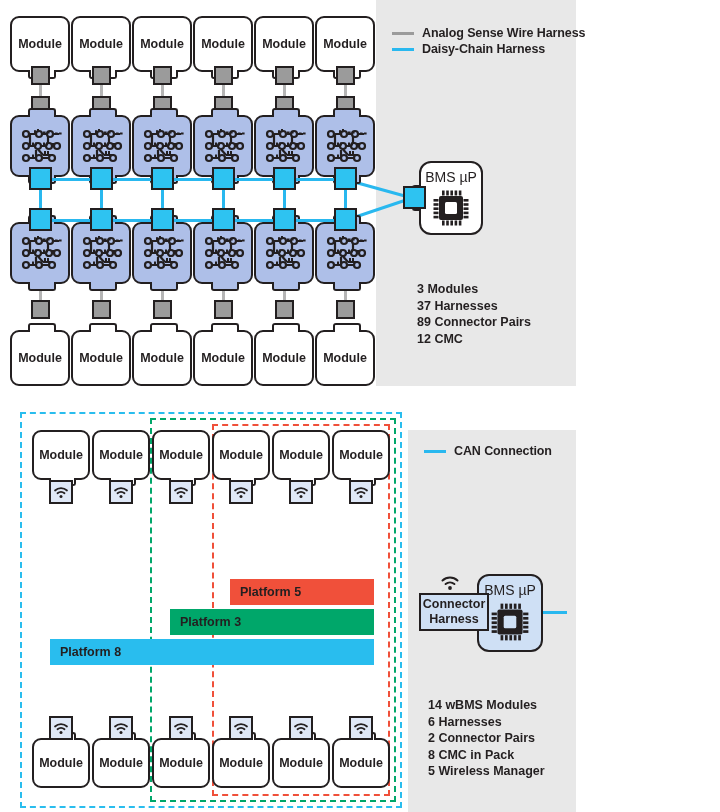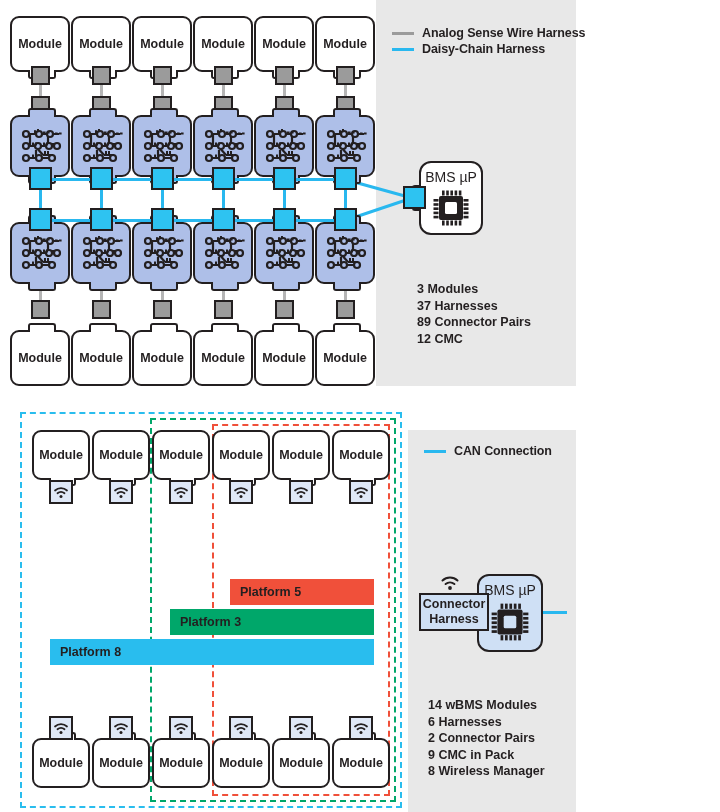--- a/index.html
+++ b/index.html
@@ -746,22 +746,22 @@
   <div class="legend-row">
     <span class="legend-swatch" style="background:#29b8ef"></span>
     <span class="legend-label">CAN Connection</span>
   </div>
 </div>
 
 <div class="stats" style="left:428px;top:697px;">
   <div>14 wBMS Modules</div>
   <div>6 Harnesses</div>
   <div>2 Connector Pairs</div>
-  <div>9 CMC in Pack</div>
-  <div>8 Wireless Manager</div>
+  <div>8 CMC in Pack</div>
+  <div>5 Wireless Manager</div>
 </div>
 
 <div id="bot-grid">
     <div class="wmodule nb" style="left: 32px; top: 430px;">Module</div>
     <div class="wifi-box" style="left: 49px; top: 480px;">
       <svg width="16" height="13" viewBox="0 0 20 16">
   <g fill="none" stroke="#231f20" stroke-width="2.2" stroke-linecap="round">
     <path d="M2.5 5.5 A11 11 0 0 1 17.5 5.5"></path>
     <path d="M5.6 9 A7 7 0 0 1 14.4 9"></path>
   </g>

